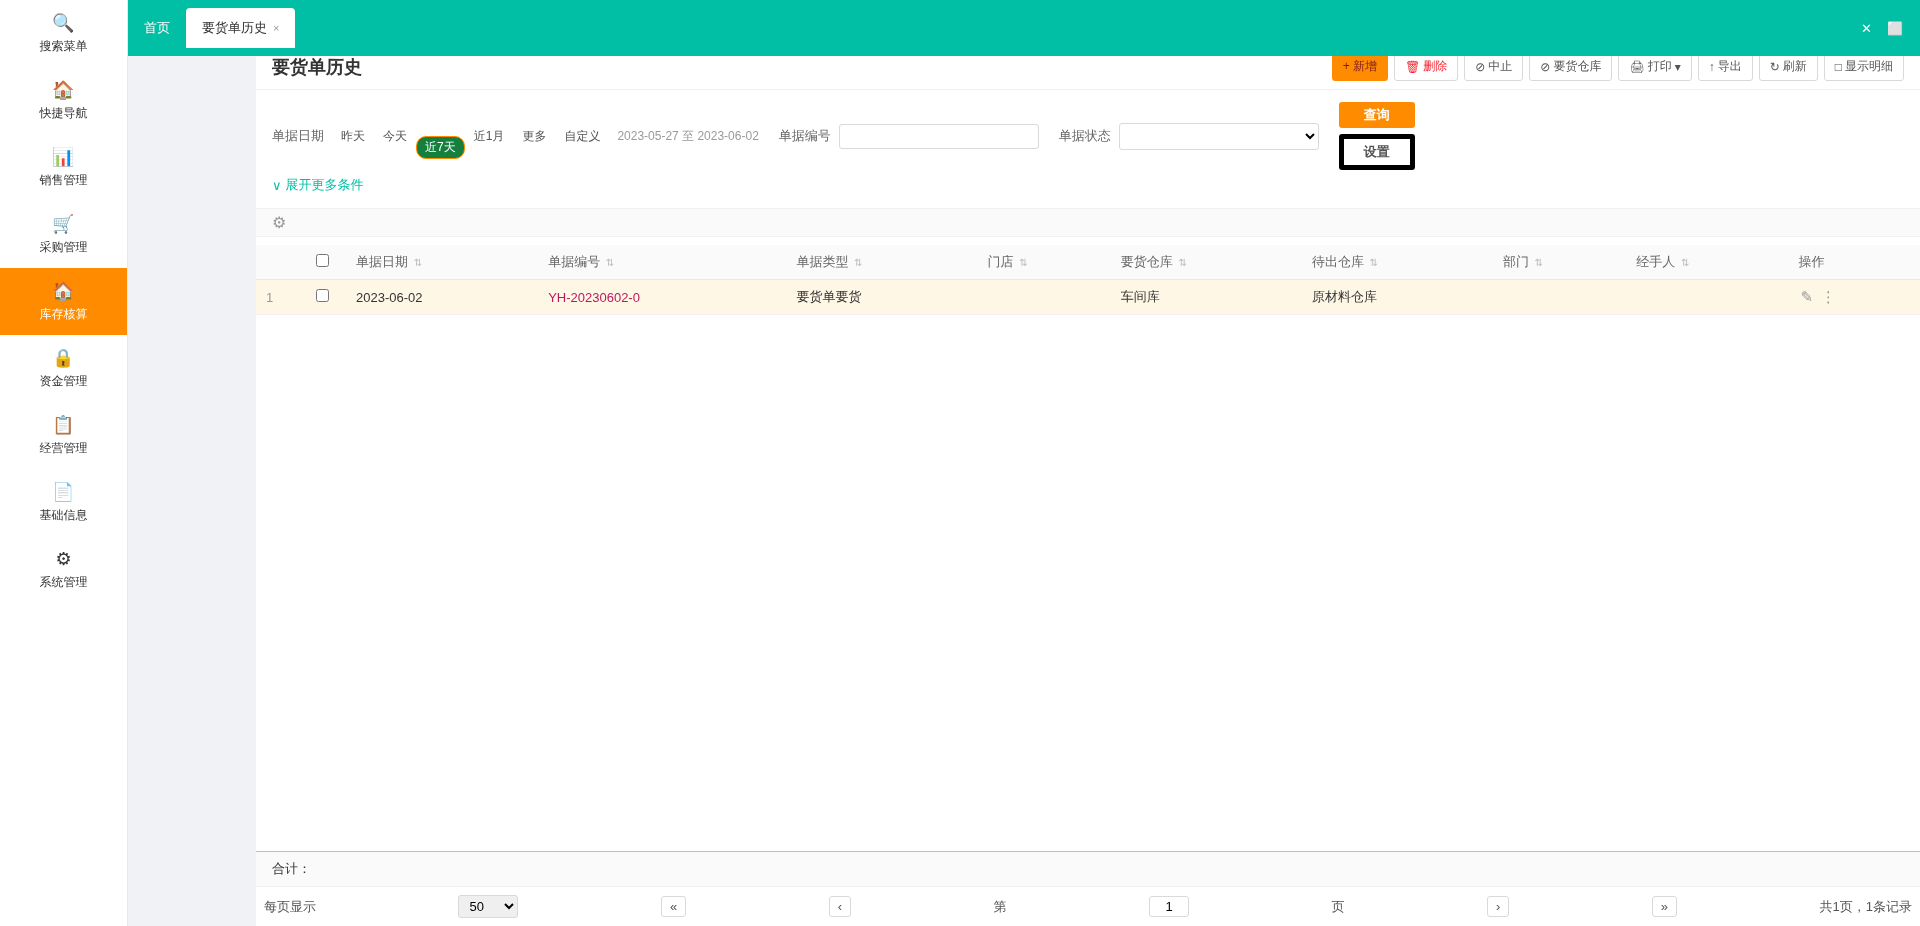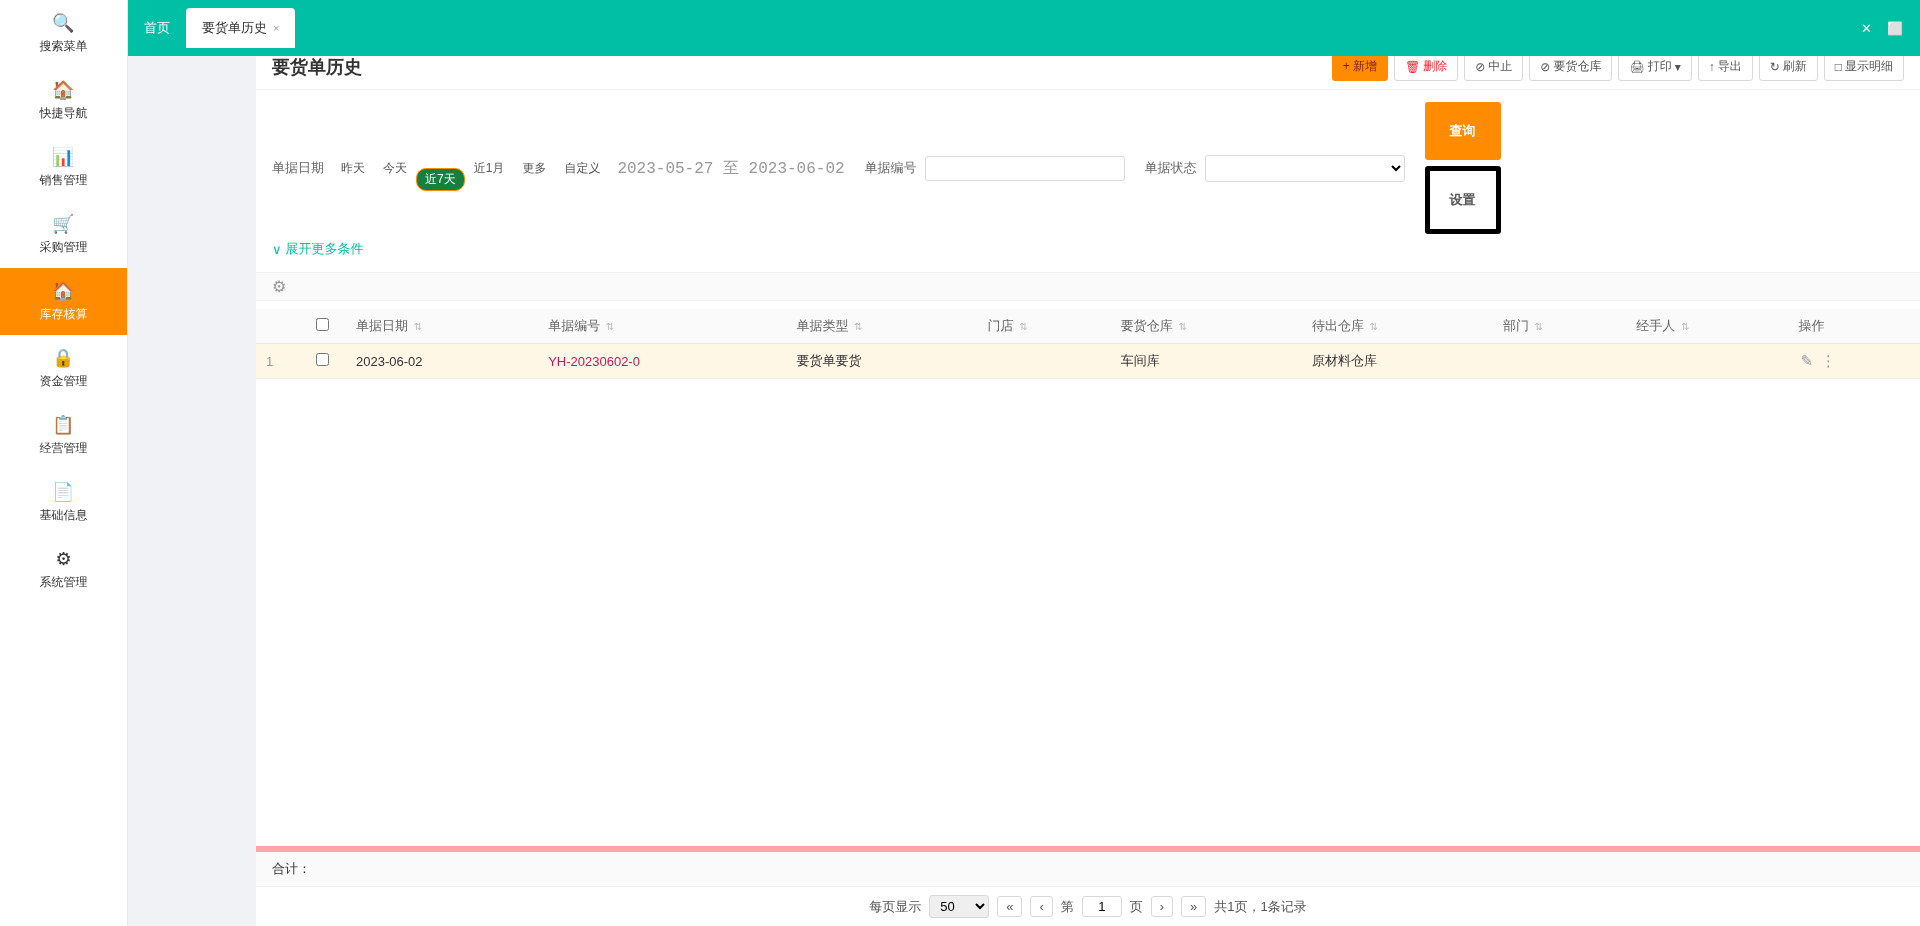--- a/index.html
+++ b/index.html
@@ -97,40 +97,40 @@
     }
     .filter-row { display: flex; align-items: center; gap: 20px; flex-wrap: wrap; }
     .filter-item { display: flex; align-items: center; gap: 8px; }
     .filter-label { color: #666; font-size: 13px; white-space: nowrap; }
     .date-filters { display: flex; align-items: center; }
     .date-btn {
       padding: 2px 8px; border-radius: 10px; cursor: pointer;
       font-size: 12px; color: #555; border: 1px solid transparent;
     }
     .date-btn.active { background: #15803d; color: #fff; border-color: #ff8c00; margin-top: 23px; }
-    .date-range { font-size: 16px; color: #999; font-family: Liberation Mono, monospace; }
+    .date-range { font-size: 12px; color: #999; }
     .filter-input {
       border: 1px solid #d9d9d9; border-radius: 3px;
       padding: 4px 8px; font-size: 13px; width: 200px; outline: none;
     }
     .filter-select {
       border: 1px solid #d9d9d9; border-radius: 3px;
       padding: 4px 8px; font-size: 13px; width: 200px;
       outline: none; background: #fff; cursor: pointer;
     }
     .expand-more {
       display: flex; align-items: center; gap: 4px;
       color: #00bfa5; font-size: 13px; cursor: pointer;
       padding: 6px 0;
     }
 
     
     .query-btns { display: flex; flex-direction: column; gap: 6px; }
     .query-btn {
-      padding: 20px 20px; border-radius: 3px; cursor: pointer;
+      padding: 4px 20px; border-radius: 3px; cursor: pointer;
       font-size: 13px; font-weight: bold; border: none;
     }
     .query-btn.search { background: #ff8c00; color: #fff; }
     .query-btn.settings { background: #fff; border: 5px solid #000000; color: #555; }
 
     
     .table-area { flex: 1; overflow: auto; padding: 8px 0; }
     table { width: 100%; border-collapse: collapse; }
     thead tr { background: #fafafa; }
     th {
@@ -146,31 +146,31 @@
     }
     tr.highlighted td { background: #fff7e6; }
     .link-text { color: #be185d; cursor: pointer; text-decoration: none; text-align: right; }
     .op-icon { color: #999; cursor: pointer; font-size: 15px; margin: 0 2px; }
     .checkbox-col { width: 40px; }
     .num-col { width: 50px; color: #999; }
 
     
     .table-footer {
       padding: 8px 16px; background: #fafafa;
-      border-top: 6px solid #fca5a5;
+      border-top: 1px solid #fca5a5;
       display: flex; align-items: center;
     }
     .footer-total { font-size: 13px; color: #333; }
 
     
     .pagination {
       padding: 8px 8px; background: #fff;
       border-top: 1px solid #f0f0f0;
       display: flex; align-items: center;
-      justify-content: center; gap: 8px;
+      justify-content: space-between; gap: 8px;
     }
     .pag-label { font-size: 13px; color: #555; }
     .pag-select {
       border: 1px solid #d9d9d9; border-radius: 3px;
       padding: 2px 6px; font-size: 13px; width: 60px;
     }
     .pag-btn {
       border: 1px solid #d9d9d9; border-radius: 3px;
       padding: 2px 8px; cursor: pointer; background: #fff;
       font-size: 13px; color: #555;

